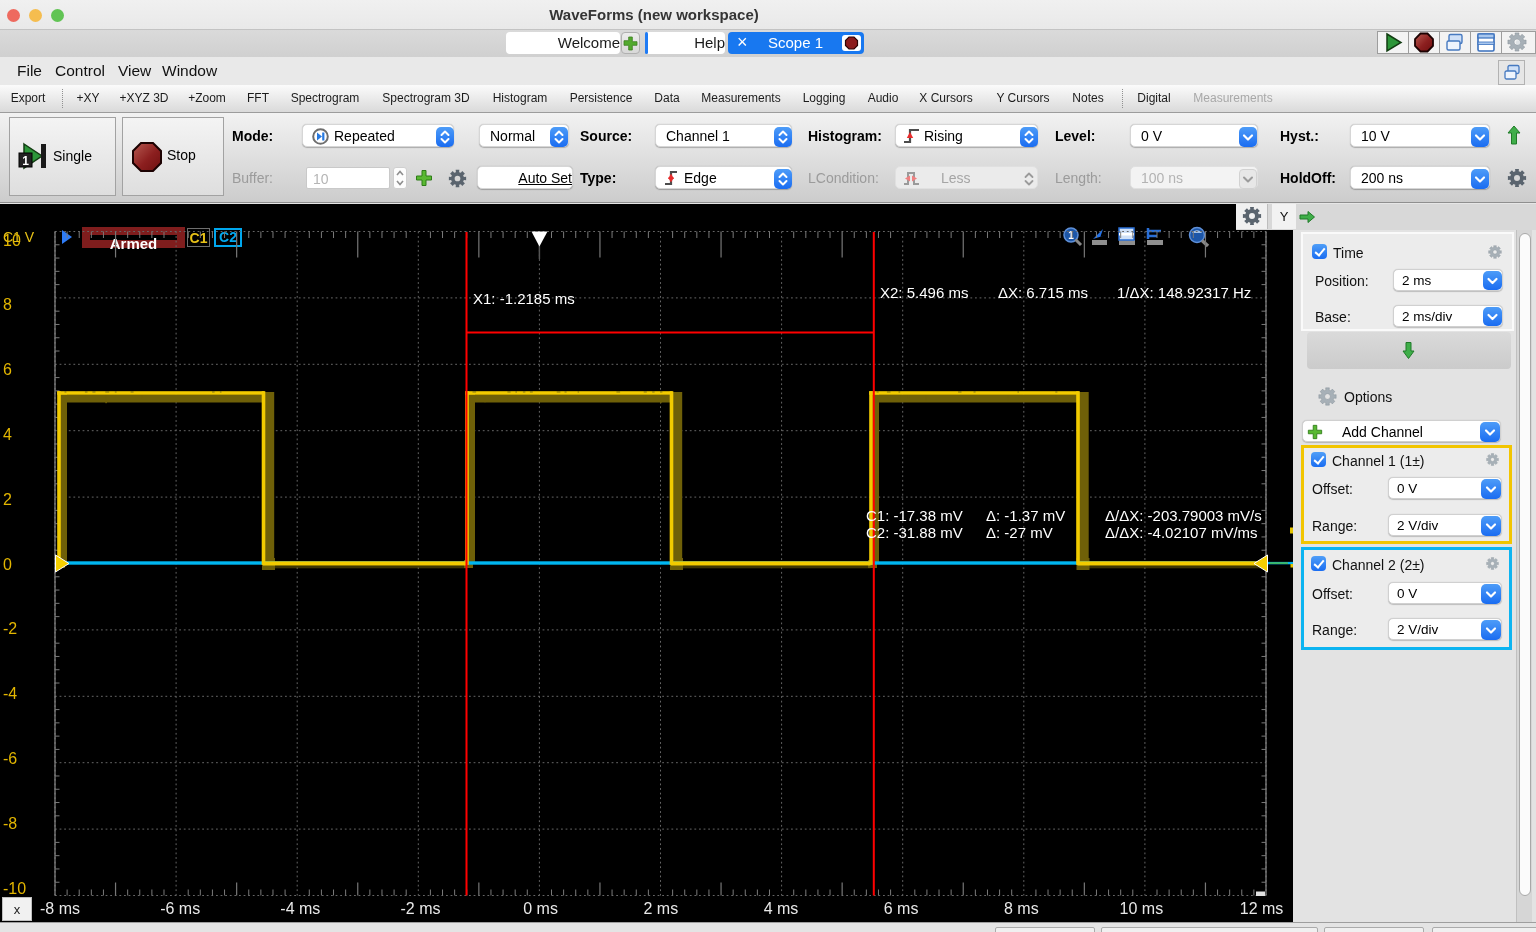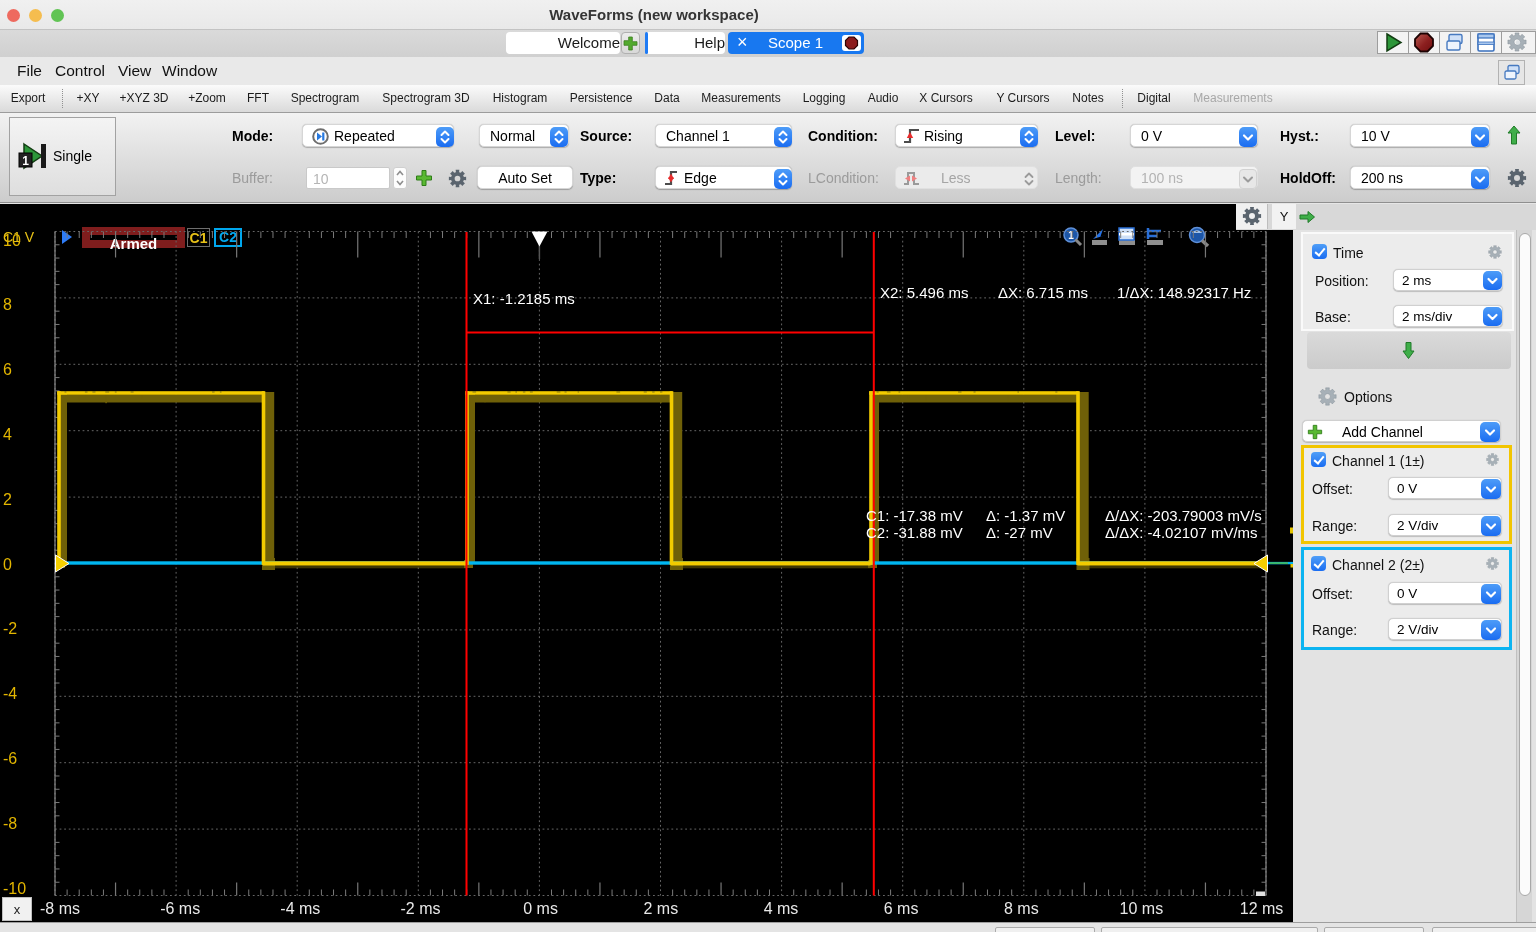--- a/index.html
+++ b/index.html
@@ -168,24 +168,37 @@
 
   <div class="bigbtn" style="left:9px; width:107px;">
     <svg width="34" height="34" viewBox="0 0 34 34" style="position:absolute;left:6px;top:22px;">
       <polygon points="8,4 26,16 8,28" fill="#2c9639" stroke="#123c12" stroke-width="1.5"></polygon>
       <rect x="25" y="4" width="5" height="24" fill="#1a1a1a"></rect>
       <rect x="3" y="13" width="13" height="14" fill="#222" stroke="#000"></rect>
       <text x="9.5" y="24.5" font-size="12" font-weight="bold" fill="#fff" text-anchor="middle">1</text>
     </svg>
     <span style="position:absolute;left:43px;top:30px;font-size:14px;">Single</span>
   </div>
+  <div class="bigbtn" style="left:122px; width:102px;">
+    <svg width="34" height="34" viewBox="0 0 34 34" style="position:absolute;left:7px;top:22px;">
+      <defs>
+          <linearGradient id="oct1" x1="0" y1="0" x2="1" y2="1">
+            <stop offset="0" stop-color="#b75b52"></stop>
+            <stop offset="0.55" stop-color="#8c1f1f"></stop>
+            <stop offset="1" stop-color="#6e0f0f"></stop>
+          </linearGradient>
+        </defs>
+      <polygon points="11,3 23,3 31,11 31,23 23,31 11,31 3,23 3,11" fill="url(#oct1)" stroke="#1c0202" stroke-width="2"></polygon>
+    </svg>
+    <span style="position:absolute;left:44px;top:29px;font-size:14px;">Stop</span>
+  </div>
 
   <div class="clabel" style="left:232px; top:12px;">Mode:</div>
   <div class="clabel" style="left:580px; top:12px;">Source:</div>
-  <div class="clabel" style="left:808px; top:12px;">Condition:</div>
+  <div class="clabel" style="left:808px; top:12px;">Histogram:</div>
   <div class="clabel" style="left:1055px; top:12px;">Level:</div>
   <div class="clabel" style="left:1280px; top:12px;">Hyst.:</div>
 
   <div class="glabel" style="left:232px; top:55px;">Buffer:</div>
   <div class="clabel" style="left:580px; top:54px;">Type:</div>
   <div class="glabel" style="left:808px; top:55px;">LCondition:</div>
   <div class="glabel" style="left:1055px; top:55px;">Length:</div>
   <div class="clabel" style="left:1280px; top:54px;">HoldOff:</div>
 
   <div class="combo" style="left:302px; top:11px; width:152px; height:23px;">
@@ -268,21 +281,21 @@
         <polyline points="3,13 6,16.5 9,13" fill="none" stroke="#8e8e8e" stroke-width="1.6"></polyline>
       </svg>
   </div>
   <svg width="18" height="18" viewBox="0 0 18 18" style="position:absolute;left:415px;top:56px;">
     <path d="M7 1.5h4v5.5H16.5v4H11v5.5H7V11H1.5V7H7z" fill="#59b832" stroke="#2f7d18" stroke-width="1"></path>
   </svg>
   <svg width="19" height="19" viewBox="0 0 20 20" style="position:absolute;left:448px;top:56px;">
     <path d="M19.09 8.04 L19.09 11.96 L16.69 11.69 L15.93 13.53 L17.81 15.04 L15.04 17.81 L13.53 15.93 L11.69 16.69 L11.96 19.09 L8.04 19.09 L8.31 16.69 L6.47 15.93 L4.96 17.81 L2.19 15.04 L4.07 13.53 L3.31 11.69 L0.91 11.96 L0.91 8.04 L3.31 8.31 L4.07 6.47 L2.19 4.96 L4.96 2.19 L6.47 4.07 L8.31 3.31 L8.04 0.91 L11.96 0.91 L11.69 3.31 L13.53 4.07 L15.04 2.19 L17.81 4.96 L15.93 6.47 L16.69 8.31 Z M7.00 10.00 a3.00 3.00 0 1 0 6.00 0 a3.00 3.00 0 1 0 -6.00 0 Z" fill="#5a646e" fill-rule="evenodd"></path>
   </svg>
 
-  <div class="combo" style="left:477px; top:53px; width:96px; height:23px; text-align:center; line-height:23px;">Auto Set</div>
+  <div class="combo" style="left:477px; top:53px; width:96px; height:23px; text-align:right; line-height:23px;text-decoration:underline;">Auto Set</div>
 
   <div class="combo" style="left:655px; top:53px; width:137px; height:23px;">
     <svg width="18" height="18" viewBox="0 0 18 18" style="position:absolute;left:7px;top:2px;">
       <polyline points="2,15 8,15 8,3 14,3" fill="none" stroke="#4d4d4d" stroke-width="2.2"></polyline>
       <polygon points="8,4.5 11,10 5,10" fill="#e82c2c"></polygon>
         <polygon points="8,13.5 11,8.5 5,8.5" fill="#e82c2c"></polygon>
     </svg>
     <span style="position:absolute;left:28px;top:0;line-height:23px;">Edge</span>
     <div class="bluebtn" style="left:118px; top:1.5px; width:18px; height:20px;">
       <svg width="18" height="20" viewBox="0 0 18 20">

